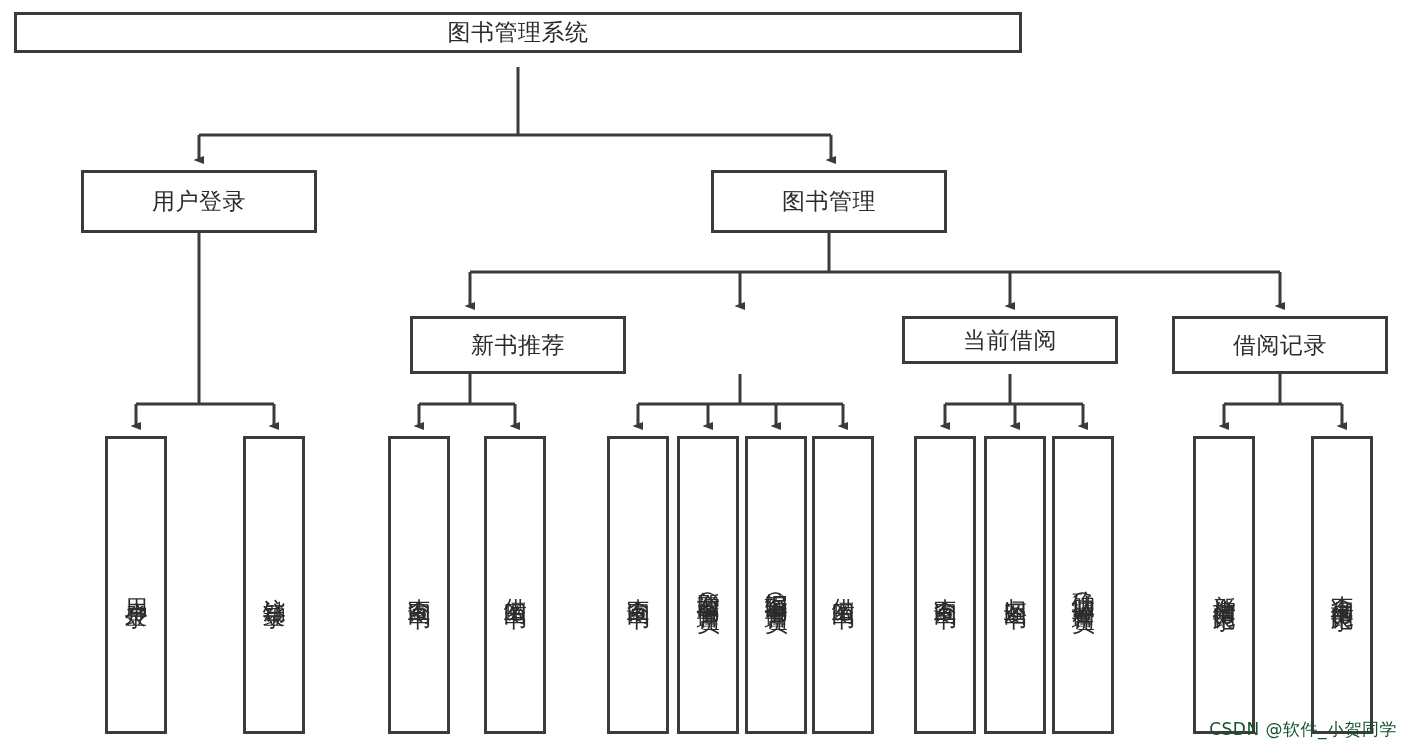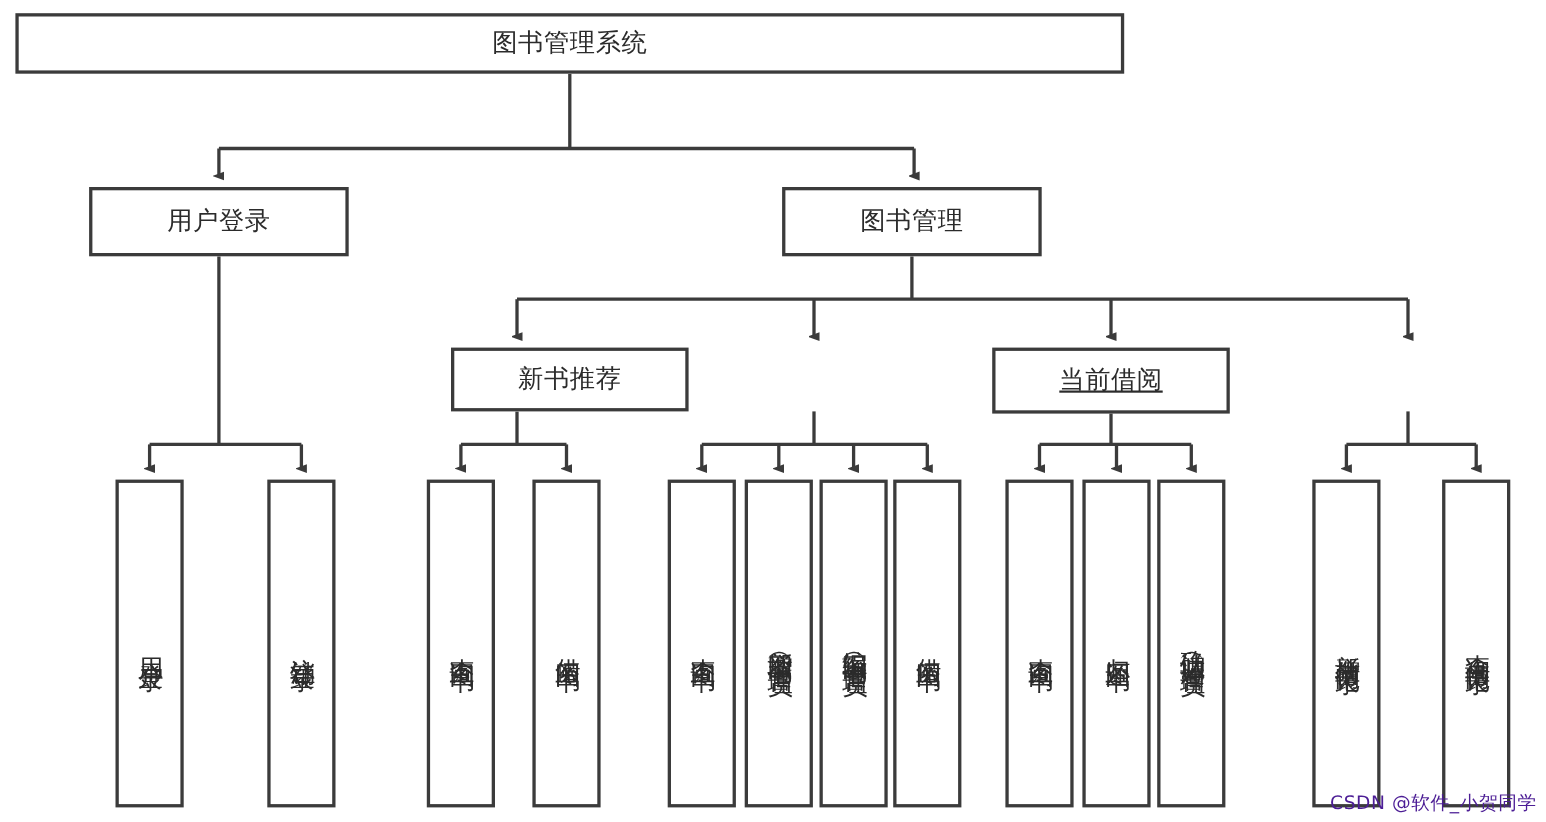--- a/index.html
+++ b/index.html
@@ -53,21 +53,21 @@
   .node.leaf {
     align-items: center;
     justify-content: center;
     padding-top: 2px;
   }
   .watermark {
     position: absolute;
     right: 8px;
     bottom: 6px;
     font-size: 17px;
-    color: #4c1d95;
+    color: #14532d;
     letter-spacing: 0.5px;
     white-space: nowrap;
   }
 </style>
 </head>
 <body>
 
 <div id="canvas">
 
   <svg class="edges" viewBox="0 0 1405 747" xmlns="http://www.w3.org/2000/svg">
@@ -113,36 +113,39 @@
       <path d="M1015,404 L1015,426" marker-end="url(#arrow)"></path>
       <path d="M1083,404 L1083,426" marker-end="url(#arrow)"></path>
 
       <path d="M1280,374 L1280,404"></path>
       <path d="M1224,404 L1342,404"></path>
       <path d="M1224,404 L1224,426" marker-end="url(#arrow)"></path>
       <path d="M1342,404 L1342,426" marker-end="url(#arrow)"></path>
     </g>
   </svg>
 
-  <div class="node" style="left:14px;top:12px;width:1008px;height:55px;">
+  <div class="node" style="left:14px;top:12px;width:1008px;height:41px;">
     <span class="label">图书管理系统</span>
   </div>
 
   <div class="node" style="left:81px;top:170px;width:236px;height:63px;">
     <span class="label">用户登录</span>
   </div>
   <div class="node" style="left:711px;top:170px;width:236px;height:63px;">
     <span class="label">图书管理</span>
   </div>
 
   <div class="node" style="left:362px;top:316px;width:216px;height:58px;margin-left:48px;">
     <span class="label">新书推荐</span>
   </div>
-  <div class="node" style="left:902px;top:316px;width:216px;height:60px;text-decoration:underline;">
+  <div class="node" style="left:902px;top:316px;width:216px;height:48px;">
     <span class="label">当前借阅</span>
+  </div>
+  <div class="node" style="left:1172px;top:316px;width:216px;height:58px;">
+    <span class="label">借阅记录</span>
   </div>
 
   <div class="node leaf" style="left:105px;top:436px;width:62px;height:298px;">
     <span class="label">用户登录</span>
   </div>
   <div class="node leaf" style="left:243px;top:436px;width:62px;height:298px;">
     <span class="label">注销登录</span>
   </div>
   <div class="node leaf" style="left:388px;top:436px;width:62px;height:298px;">
     <span class="label">查询图书</span>

